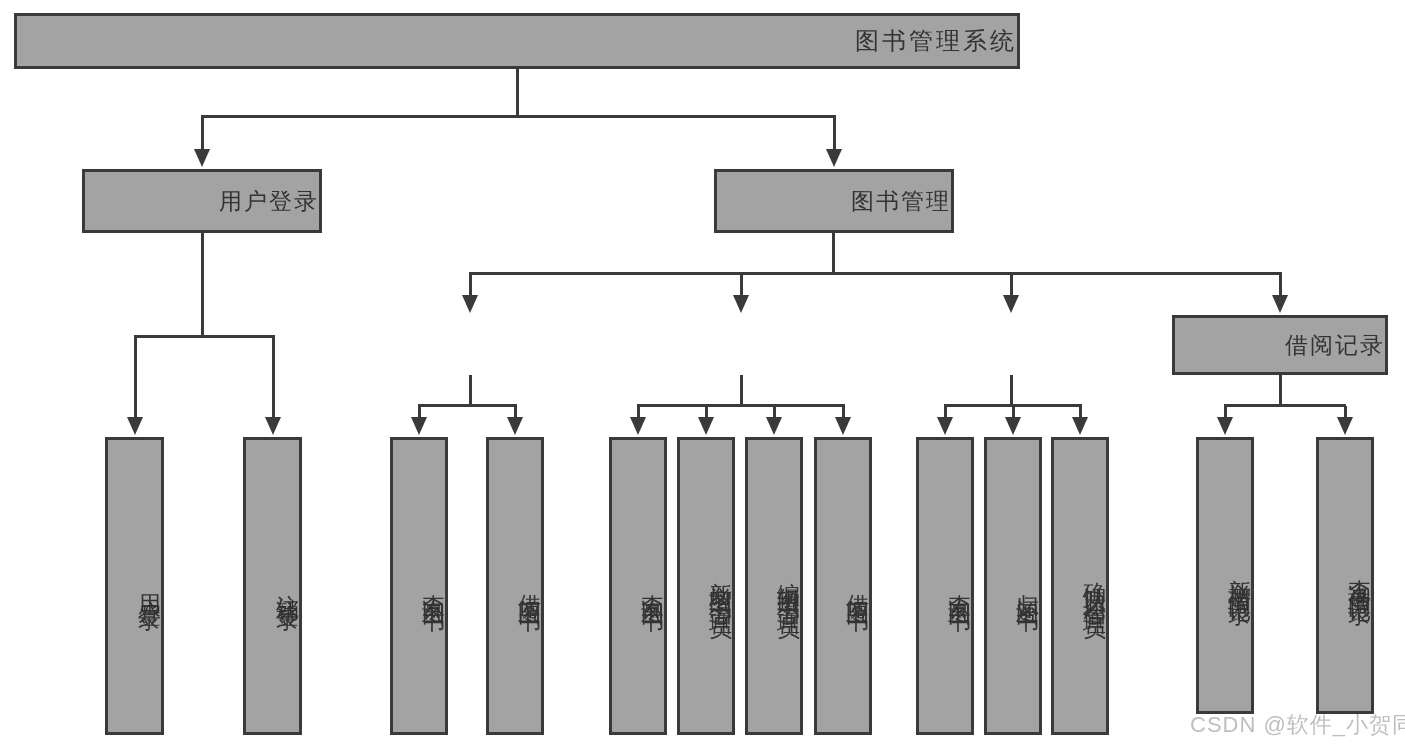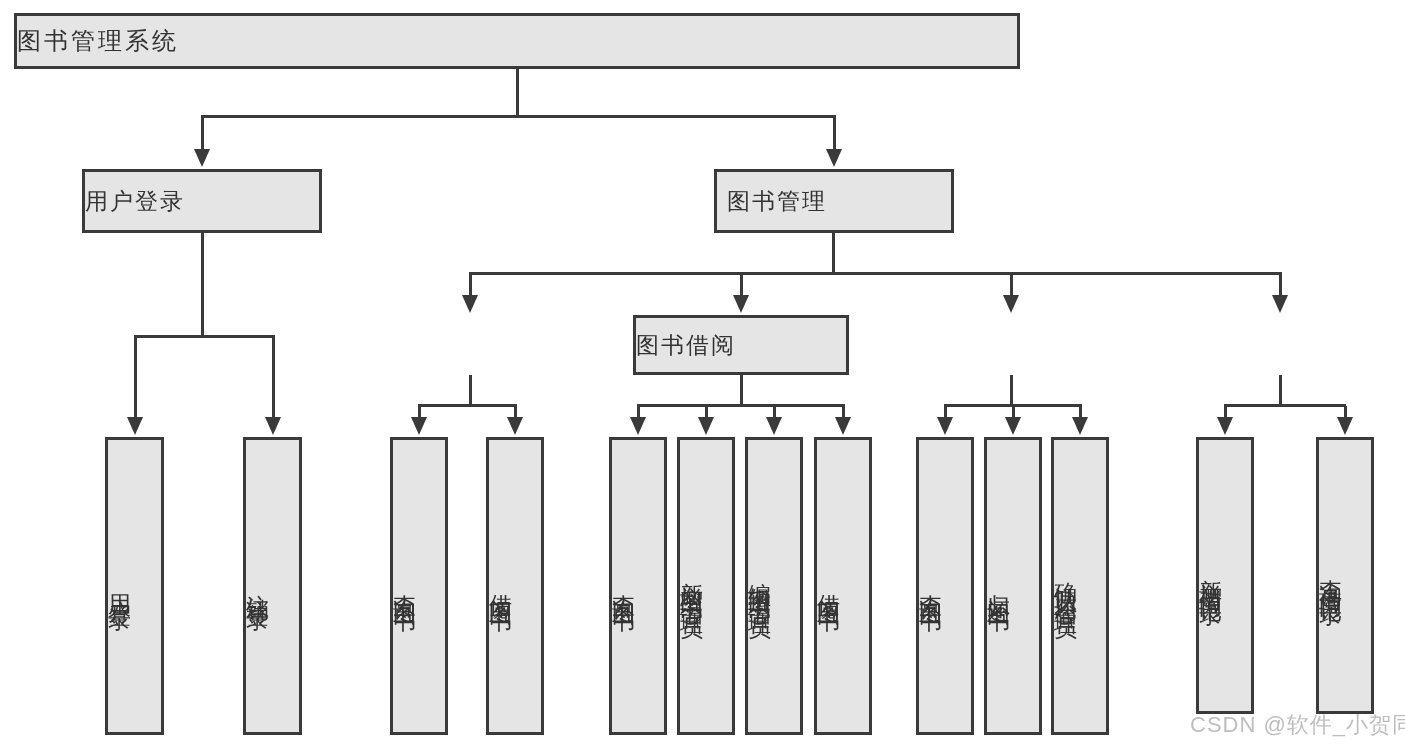--- a/index.html
+++ b/index.html
@@ -1,23 +1,23 @@
 <!DOCTYPE html>
 <html style="--line: #3a3a3a; --text: #333333; --wm: #b9b9b9;"><head>
 <meta charset="utf-8">
 <style>
   html,body{margin:0;padding:0;background:#ffffff;}
   body{font-family:"Liberation Sans","DejaVu Sans",sans-serif;}
   #canvas{
     position:relative;width:1405px;height:747px;background:#fff;overflow:hidden;
   }
   .node{
-    position:absolute;box-sizing:border-box;background:#e5e5e5;
+    position:absolute;box-sizing:border-box;background:#a3a3a3;
     border:3px solid var(--line,#3a3a3a);
-    display:flex;align-items:center;justify-content:flex-start;
+    display:flex;align-items:center;justify-content:flex-end;
     color:var(--text,#333333);
   }
   .node span{font-size:23px;letter-spacing:2px;white-space:nowrap;}
   .node.lv1 span{font-size:24px;letter-spacing:3px;}
   .node.v span{
     writing-mode:vertical-rl;text-orientation:mixed;
     letter-spacing:5px;line-height:1;white-space:normal;
   }
   .seg{position:absolute;background:var(--line,#3a3a3a);}
   .arrow-stem{position:absolute;width:3px;background:var(--line,#3a3a3a);}
@@ -91,22 +91,22 @@
     <div class="arrow-head" style="left: 1337px; top: 417px;"></div>
     <div class="node lv1" style="left: 14px; top: 13px; width: 1006px; height: 56px;">
       <span>图书管理系统</span>
     </div>
     <div class="node" style="left: 82px; top: 169px; width: 240px; height: 64px;">
       <span>用户登录</span>
     </div>
     <div class="node" style="left: 714px; top: 169px; width: 240px; height: 64px; padding-left: 10px;">
       <span>图书管理</span>
     </div>
-    <div class="node" style="left: 633px; top: 315px; width: 216px; height: 60px;">
-      <span>图书借阅</span>
+    <div class="node" style="left: 1172px; top: 315px; width: 216px; height: 60px;">
+      <span>借阅记录</span>
     </div>
     <div class="node v" style="left: 105px; top: 437px; width: 59px; height: 298px;">
       <span>用户登录</span>
     </div>
     <div class="node v" style="left: 243px; top: 437px; width: 59px; height: 298px;">
       <span>注销登录</span>
     </div>
     <div class="node v" style="left: 390px; top: 437px; width: 58px; height: 298px;">
       <span>查询图书</span>
     </div>

